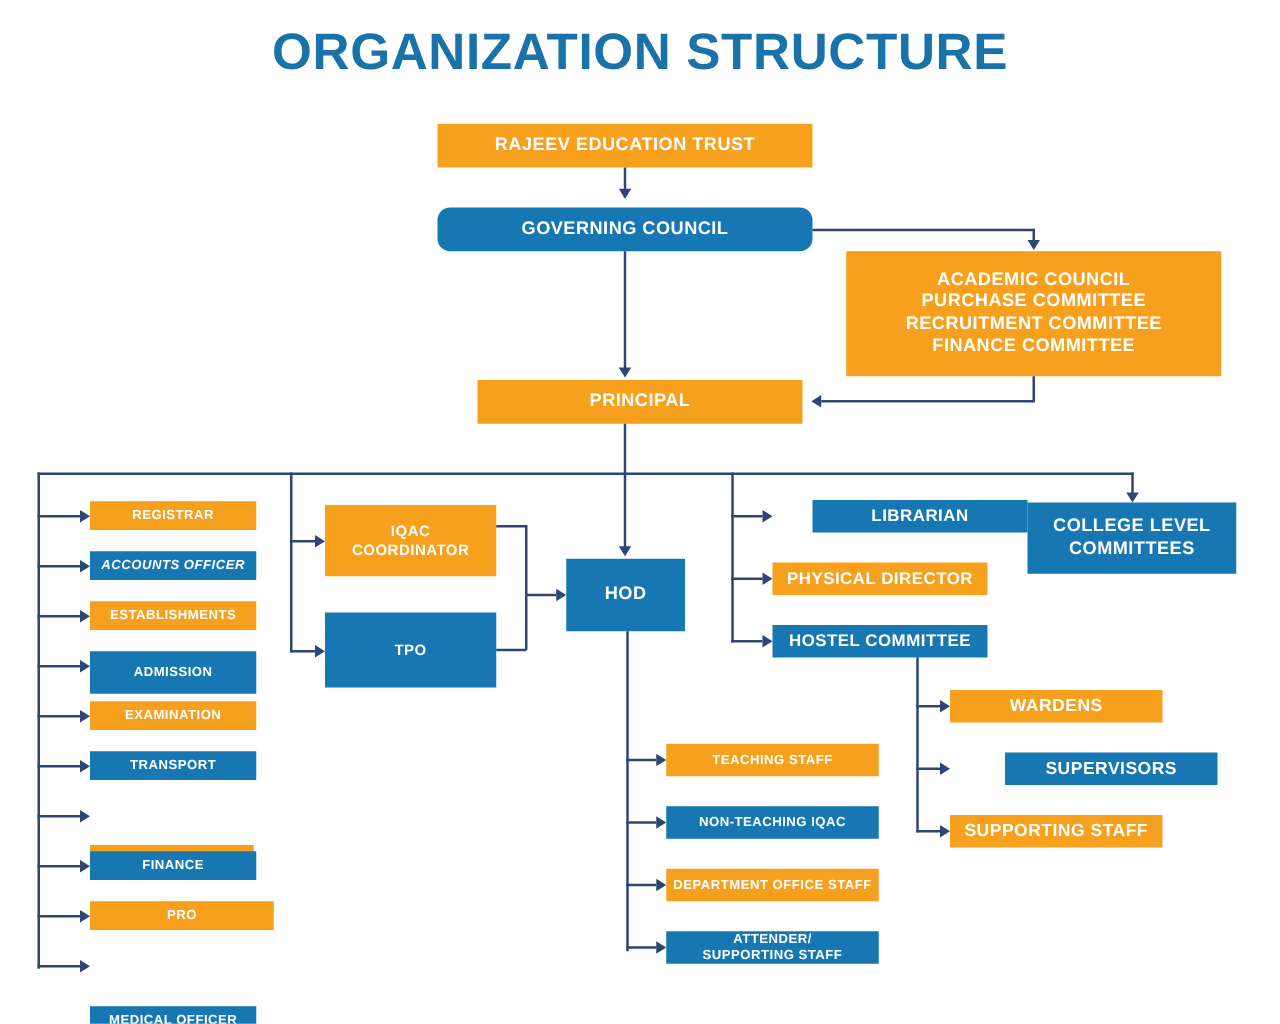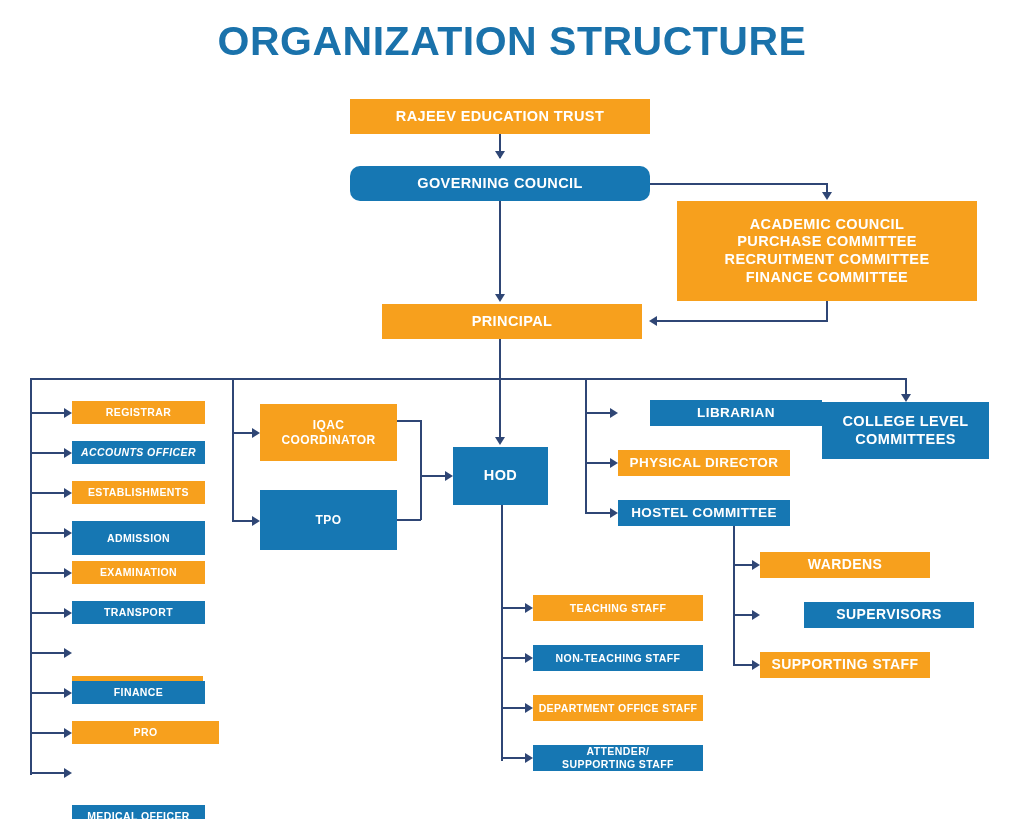--- a/index.html
+++ b/index.html
@@ -153,21 +153,21 @@
   <div class="arrow arrow-down" style="left:495px;top:437px;"></div>
   <div class="box blue" style="left:453px;top:447px;width:95px;height:58px;font-size:14.5px;">HOD</div>
 
   <div class="ln v" style="left:501px;top:505px;height:256px;"></div>
   <div id="staff-column">
       <div class="ln h" style="left: 501px; top: 607px; width: 24px;"></div>
       <div class="arrow arrow-right" style="left: 525px; top: 603px;"></div>
       <div class="box orange" style="left: 533px; top: 595px; width: 170px; height: 26px; font-size: 10.5px;">TEACHING STAFF</div>
       <div class="ln h" style="left: 501px; top: 657px; width: 24px;"></div>
       <div class="arrow arrow-right" style="left: 525px; top: 653px;"></div>
-      <div class="box blue" style="left: 533px; top: 645px; width: 170px; height: 26px; font-size: 10.5px;">NON-TEACHING STAFF</div>
+      <div class="box blue" style="left: 533px; top: 645px; width: 170px; height: 26px; font-size: 10.5px;">NON-TEACHING IQAC</div>
       <div class="ln h" style="left: 501px; top: 707px; width: 24px;"></div>
       <div class="arrow arrow-right" style="left: 525px; top: 703px;"></div>
       <div class="box orange" style="left: 533px; top: 695px; width: 170px; height: 26px; font-size: 10.5px;">DEPARTMENT OFFICE STAFF</div>
       <div class="ln h" style="left: 501px; top: 757px; width: 24px;"></div>
       <div class="arrow arrow-right" style="left: 525px; top: 753px;"></div>
       <div class="box blue" style="left: 533px; top: 745px; width: 170px; height: 26px; font-size: 10.5px;">ATTENDER/
 SUPPORTING STAFF</div>
     </div>
 
   <div class="ln v" style="left:585px;top:378px;height:136px;"></div>

